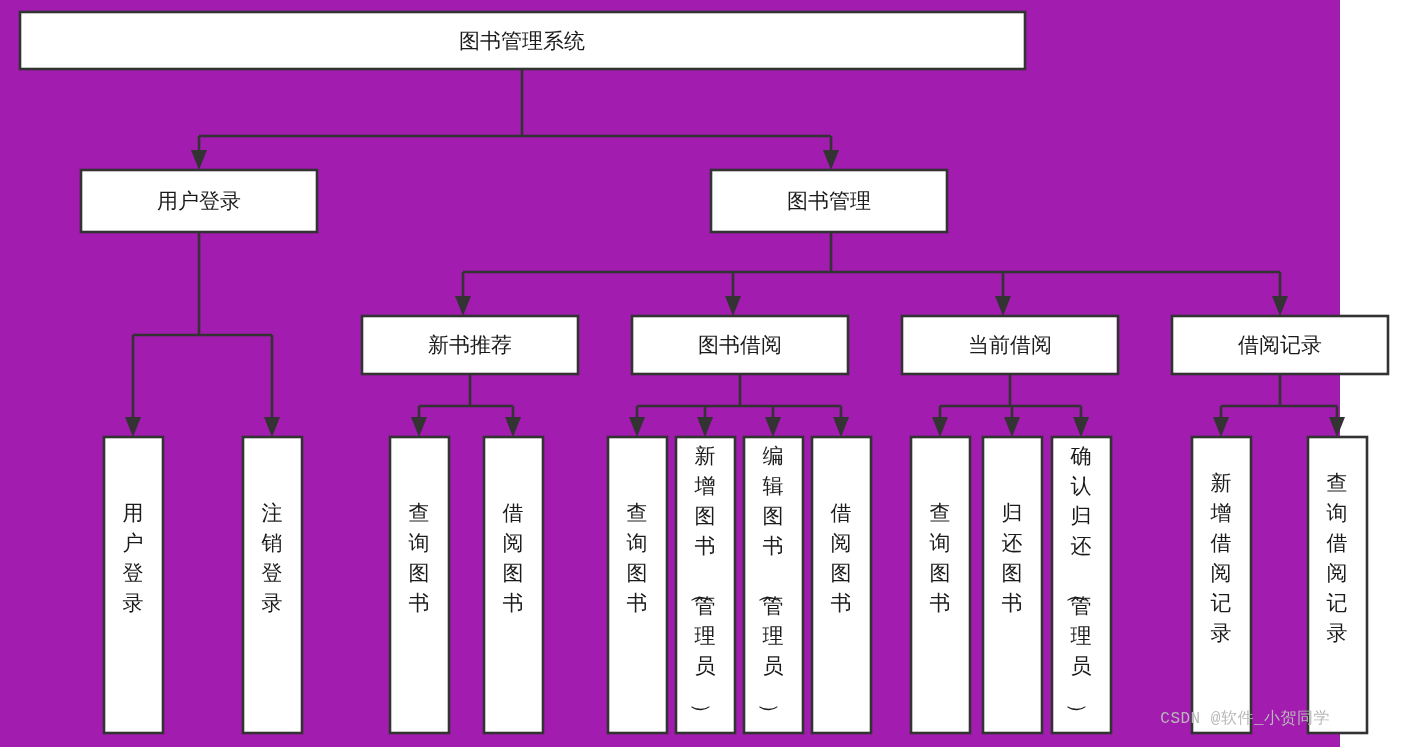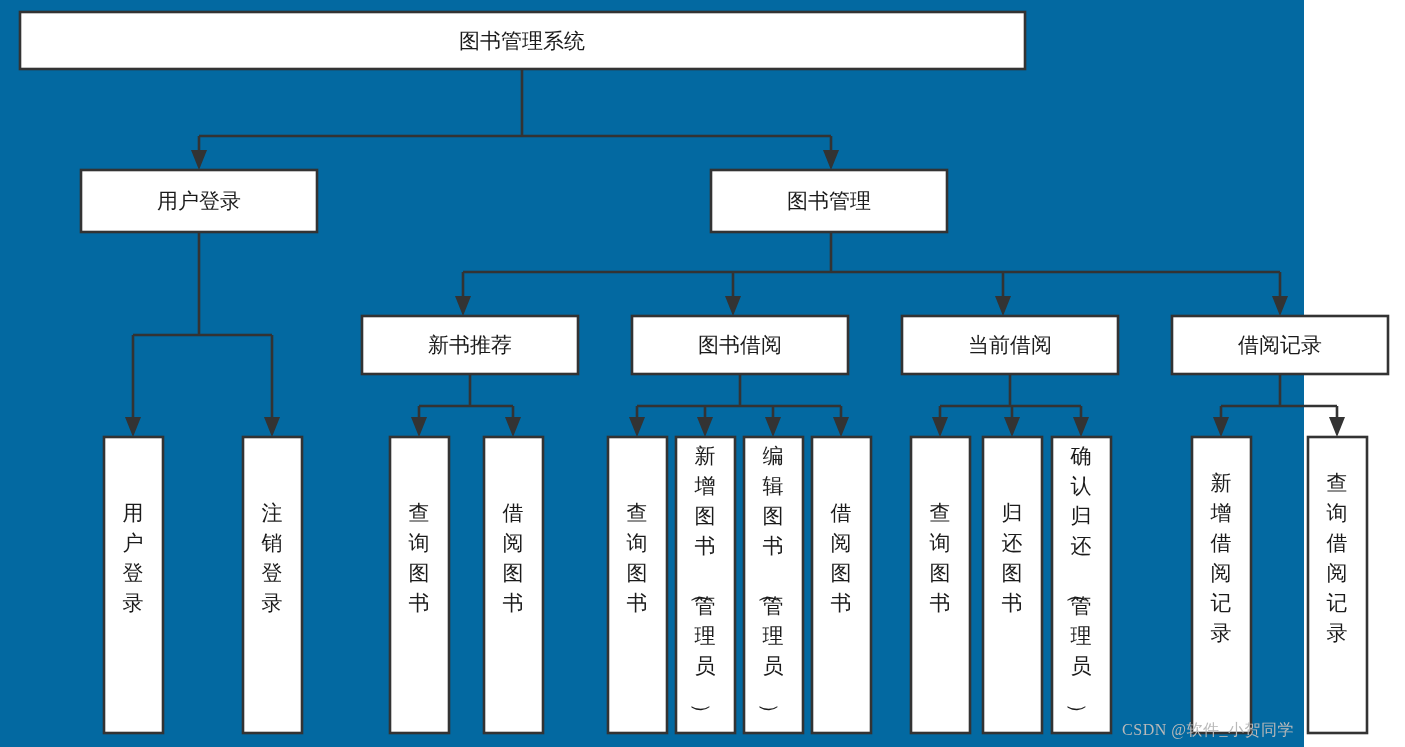--- a/index.html
+++ b/index.html
@@ -10,21 +10,22 @@
   body {
     width: 1405px;
     height: 747px;
     overflow: hidden;
     font-family: "DejaVu Sans", "Liberation Sans", sans-serif;
   }
   #diagram-root {
     position: relative;
     width: 1304px;
     height: 747px;
-    background: #0369a1;
+    background: #a21caf;
+    padding-left: 36px;
   }
   svg#flow {
     position: absolute;
     left: 0;
     top: 0;
     width: 1405px;
     height: 747px;
     display: block;
   }
   .node-box {
@@ -51,22 +52,22 @@
     fill: none;
     stroke-linecap: butt;
   }
   .arrow-head {
     fill: #333333;
     stroke: none;
   }
   .watermark {
     position: absolute;
     right: 10px;
-    bottom: 6px;
-    font-family: Liberation Serif, serif;
+    bottom: 18px;
+    font-family: Liberation Mono, monospace;
     font-size: 16px;
     color: #b9b9b9;
     white-space: nowrap;
     letter-spacing: 0.5px;
     user-select: none;
   }
 </style>
 </head>
 <body>
 

